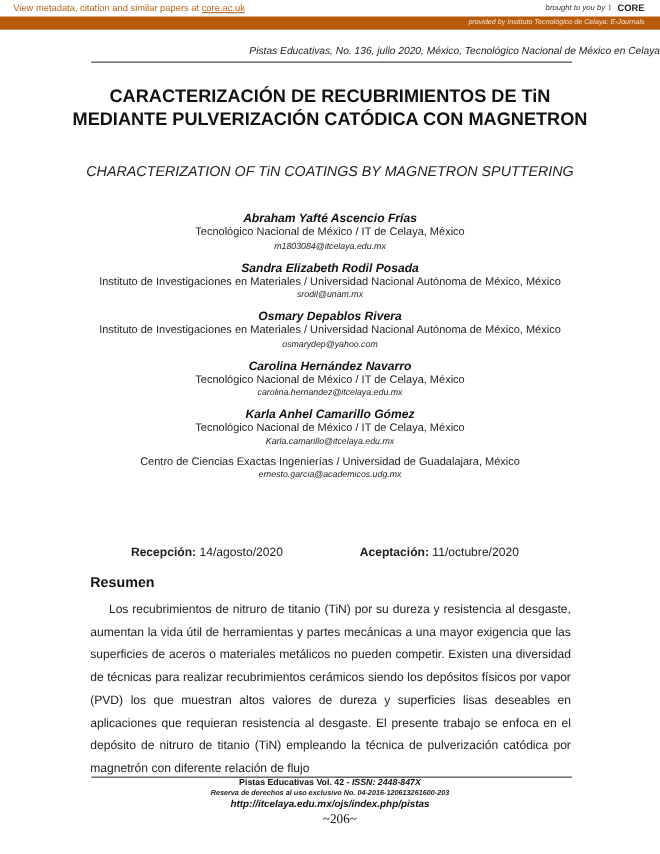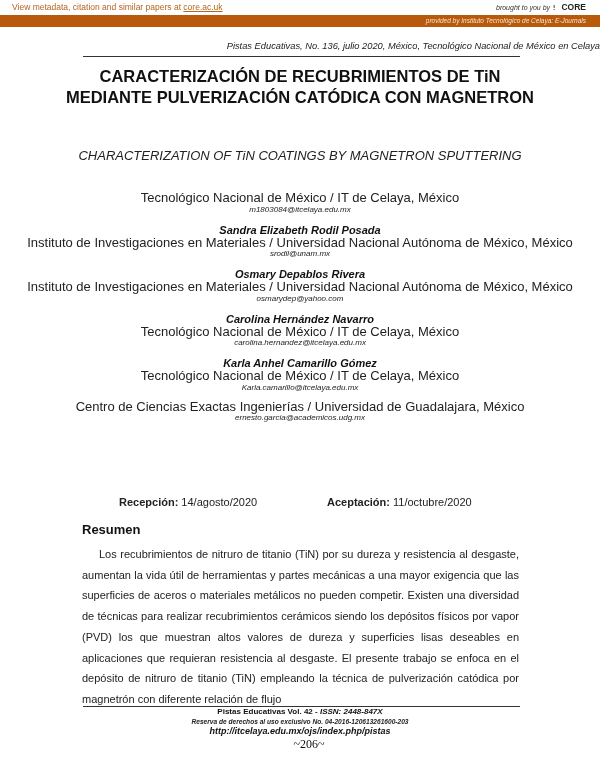--- a/index.html
+++ b/index.html
@@ -11,27 +11,27 @@
   .core-left a { color: #b5651d; text-decoration: underline; }
   .core-right { position: absolute; right: 14px; top: 2px; font-size: 7px; font-style: italic; color: #333; display: flex; align-items: center; gap: 3px; }
   .core-logo { font-style: normal; font-weight: bold; font-size: 8.5px; color: #222; display: flex; align-items: center; gap: 6px; }
   .core-logo-mark { font-size: 7px; color: #444; }
   .core-bar { position: absolute; left: 0; top: 15px; width: 600px; height: 12px; background: #b85a0b; }
   .core-bar-text { position: absolute; right: 14px; top: 1.5px; font-size: 6.5px; font-style: italic; color: #f6e2cf; }
 
   .running-head { position: absolute; left: 0; top: 41px; width: 600px; text-align: right; font-size: 9.3px; font-style: italic; color: #222; }
   .head-rule { position: absolute; left: 83px; top: 56px; width: 437px; height: 1px; background: #333; }
 
-  .title { position: absolute; left: 60px; top: 66px; width: 480px; text-align: center; font-size: 16.5px; font-weight: bold; line-height: 21px; color: #111; }
+  .title { position: absolute; left: 60px; top: 78px; width: 480px; text-align: center; font-size: 16.5px; font-weight: bold; line-height: 21px; color: #111; }
   .subtitle { position: absolute; left: 60px; top: 147px; width: 480px; text-align: center; font-size: 13px; font-style: italic; line-height: 17px; color: #222; }
 
   .authors { position: absolute; left: 0; top: 192px; width: 600px; text-align: center; }
   .author { margin-bottom: 8px; }
   .author-name { font-size: 11px; font-weight: bold; font-style: italic; line-height: 14px; color: #111; }
-  .author-aff { font-size: 13px; line-height: 11.5px; color: #222; }
+  .author-aff { font-size: 10px; line-height: 11.5px; color: #222; }
   .author-mail { font-size: 8px; font-style: italic; line-height: 11px; color: #222; }
 
   .dates { position: absolute; left: 0; top: 496px; width: 600px; font-size: 11px; color: #222; }
   .date-rec { position: absolute; left: 119px; }
   .date-acc { position: absolute; left: 327px; }
   .dates b { font-weight: bold; }
 
   .section-h { position: absolute; left: 82px; top: 522px; font-size: 13px; font-weight: bold; color: #111; }
   .abstract { position: absolute; left: 82px; top: 544px; width: 437px; font-size: 11px; line-height: 20.7px; text-align: justify; color: #222; }
   .abstract p { text-indent: 17px; }
@@ -64,20 +64,21 @@
 </div>
 
 <div class="running-head">Pistas Educativas, No. 136, julio 2020, México, Tecnológico Nacional de México en Celaya</div>
 <div class="head-rule"></div>
 
 <div class="title">CARACTERIZACIÓN DE RECUBRIMIENTOS DE TiN MEDIANTE PULVERIZACIÓN CATÓDICA CON MAGNETRON</div>
 <div class="subtitle">CHARACTERIZATION OF TiN COATINGS BY MAGNETRON SPUTTERING</div>
 
 <div class="authors">
   <div class="author">
+    <div class="author-name">Abraham Yafté Ascencio Frías</div>
     <div class="author-aff">Tecnológico Nacional de México / IT de Celaya, México</div>
     <div class="author-mail">m1803084@itcelaya.edu.mx</div>
   </div>
   <div class="author">
     <div class="author-name">Sandra Elizabeth Rodil Posada</div>
     <div class="author-aff">Instituto de Investigaciones en Materiales / Universidad Nacional Autónoma de México, México</div>
     <div class="author-mail">srodil@unam.mx</div>
   </div>
   <div class="author">
     <div class="author-name">Osmary Depablos Rivera</div>

